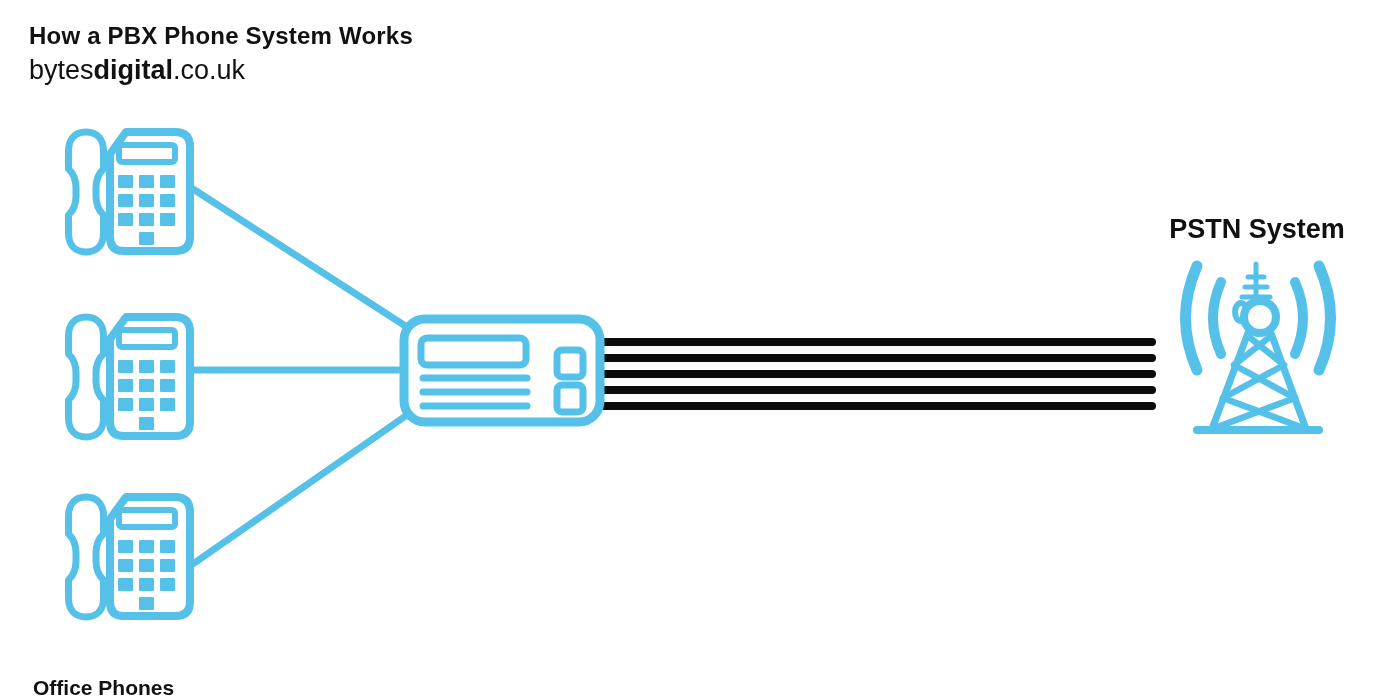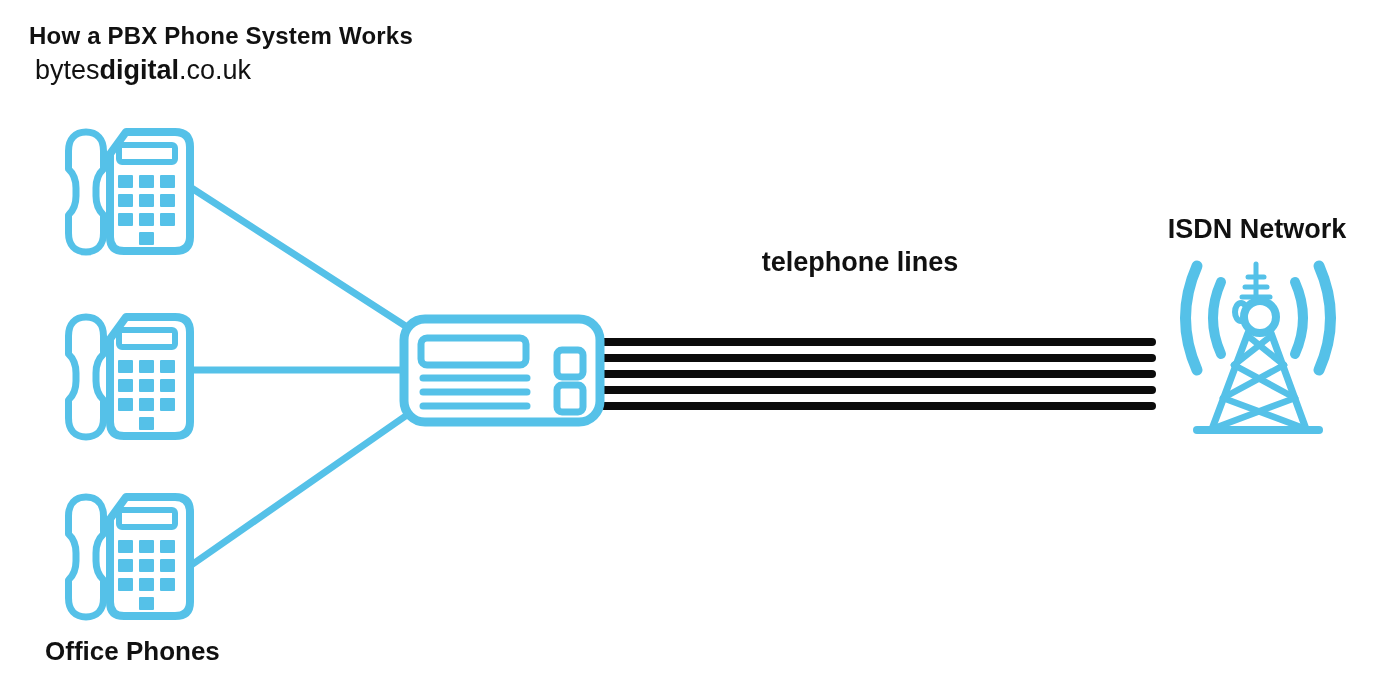--- a/index.html
+++ b/index.html
@@ -4,22 +4,22 @@
 <style>
   html,body{margin:0;padding:0;}
   body{
     width:1400px;height:700px;overflow:hidden;background:#ffffff;
     font-family:"Liberation Sans", sans-serif;color:#111111;position:relative;
   }
   .abs{position:absolute;white-space:nowrap;}
   .bold{font-weight:700;}
   .reg{font-weight:400;}
   #title{left:29px;top:22px;font-size:24px;font-weight:700;letter-spacing:.2px;}
-  #site{left:29px;top:55px;font-size:27px;font-weight:400;margin-left:6px;}
-  #office-label{left:33px;top:636px;font-size:26px;font-weight:700;margin-left:12px;}
+  #site{left:29px;top:55px;font-size:27px;font-weight:400;}
+  #office-label{left:33px;top:676px;font-size:21px;font-weight:700;}
   .center-label{text-align:center;font-size:27px;font-weight:700;line-height:31px;}
   #pbx-label{left:343px;top:436px;width:320px;}
   #isdn-label{left:700px;top:247px;width:320px;}
   #pstn-label{left:1137px;top:214px;width:240px;}
   #diagram-svg{position:absolute;left:0;top:0;}
   .st{fill:none;stroke:currentColor;stroke-linecap:round;stroke-linejoin:round;}
   .stf{fill:#ffffff;stroke:currentColor;stroke-linecap:round;stroke-linejoin:round;}
   .solid{fill:currentColor;stroke:none;}
 </style>
 </head>
@@ -114,16 +114,15 @@
 <div id="site" class="abs">
   <span class="reg">bytes</span><span class="bold">digital</span><span class="reg">.co.uk</span>
 </div>
 
 <div id="office-label" class="abs">Office Phones</div>
 
 <div id="pbx-label" class="abs center-label">
 </div>
 
 <div id="isdn-label" class="abs center-label">
-  <div>telephone lines</div>
 </div>
 
-<div id="pstn-label" class="abs center-label">ISDN Network</div>
+<div id="pstn-label" class="abs center-label">PSTN System</div>
 
 </body></html>

